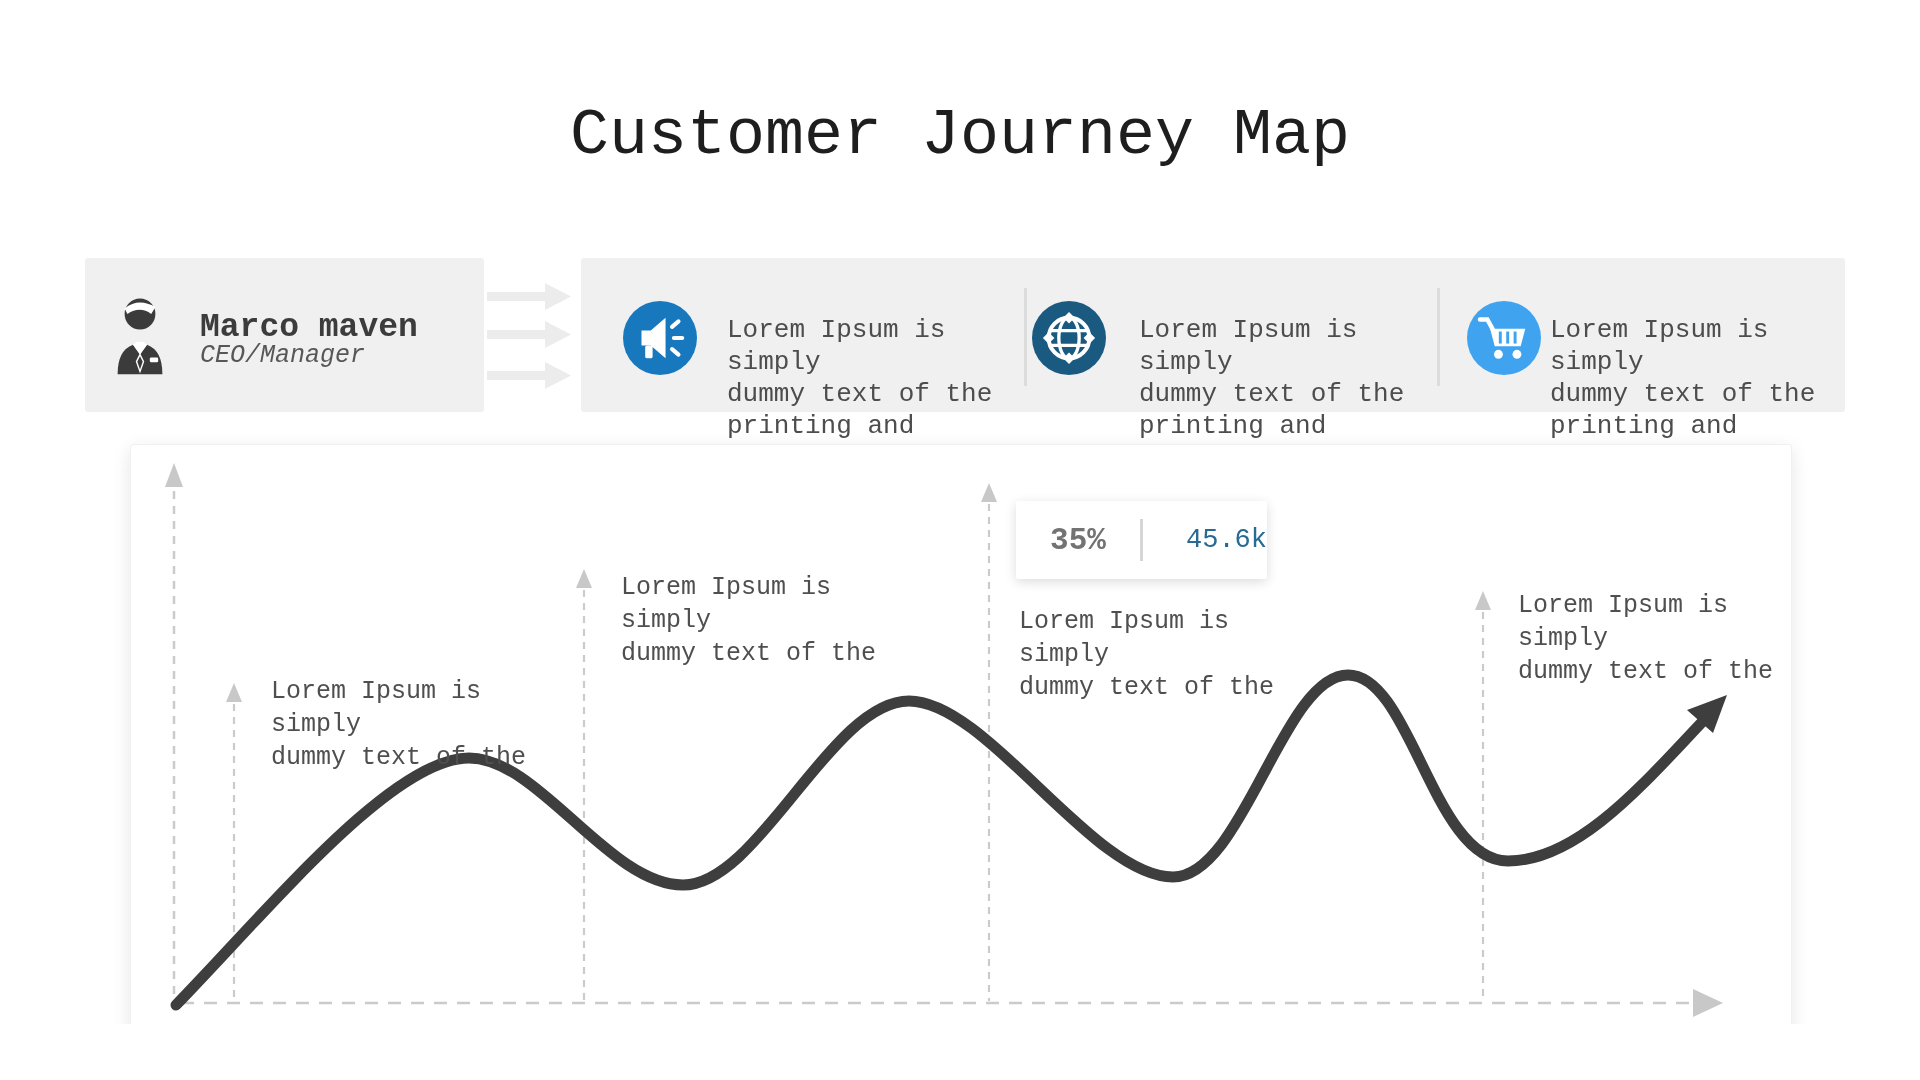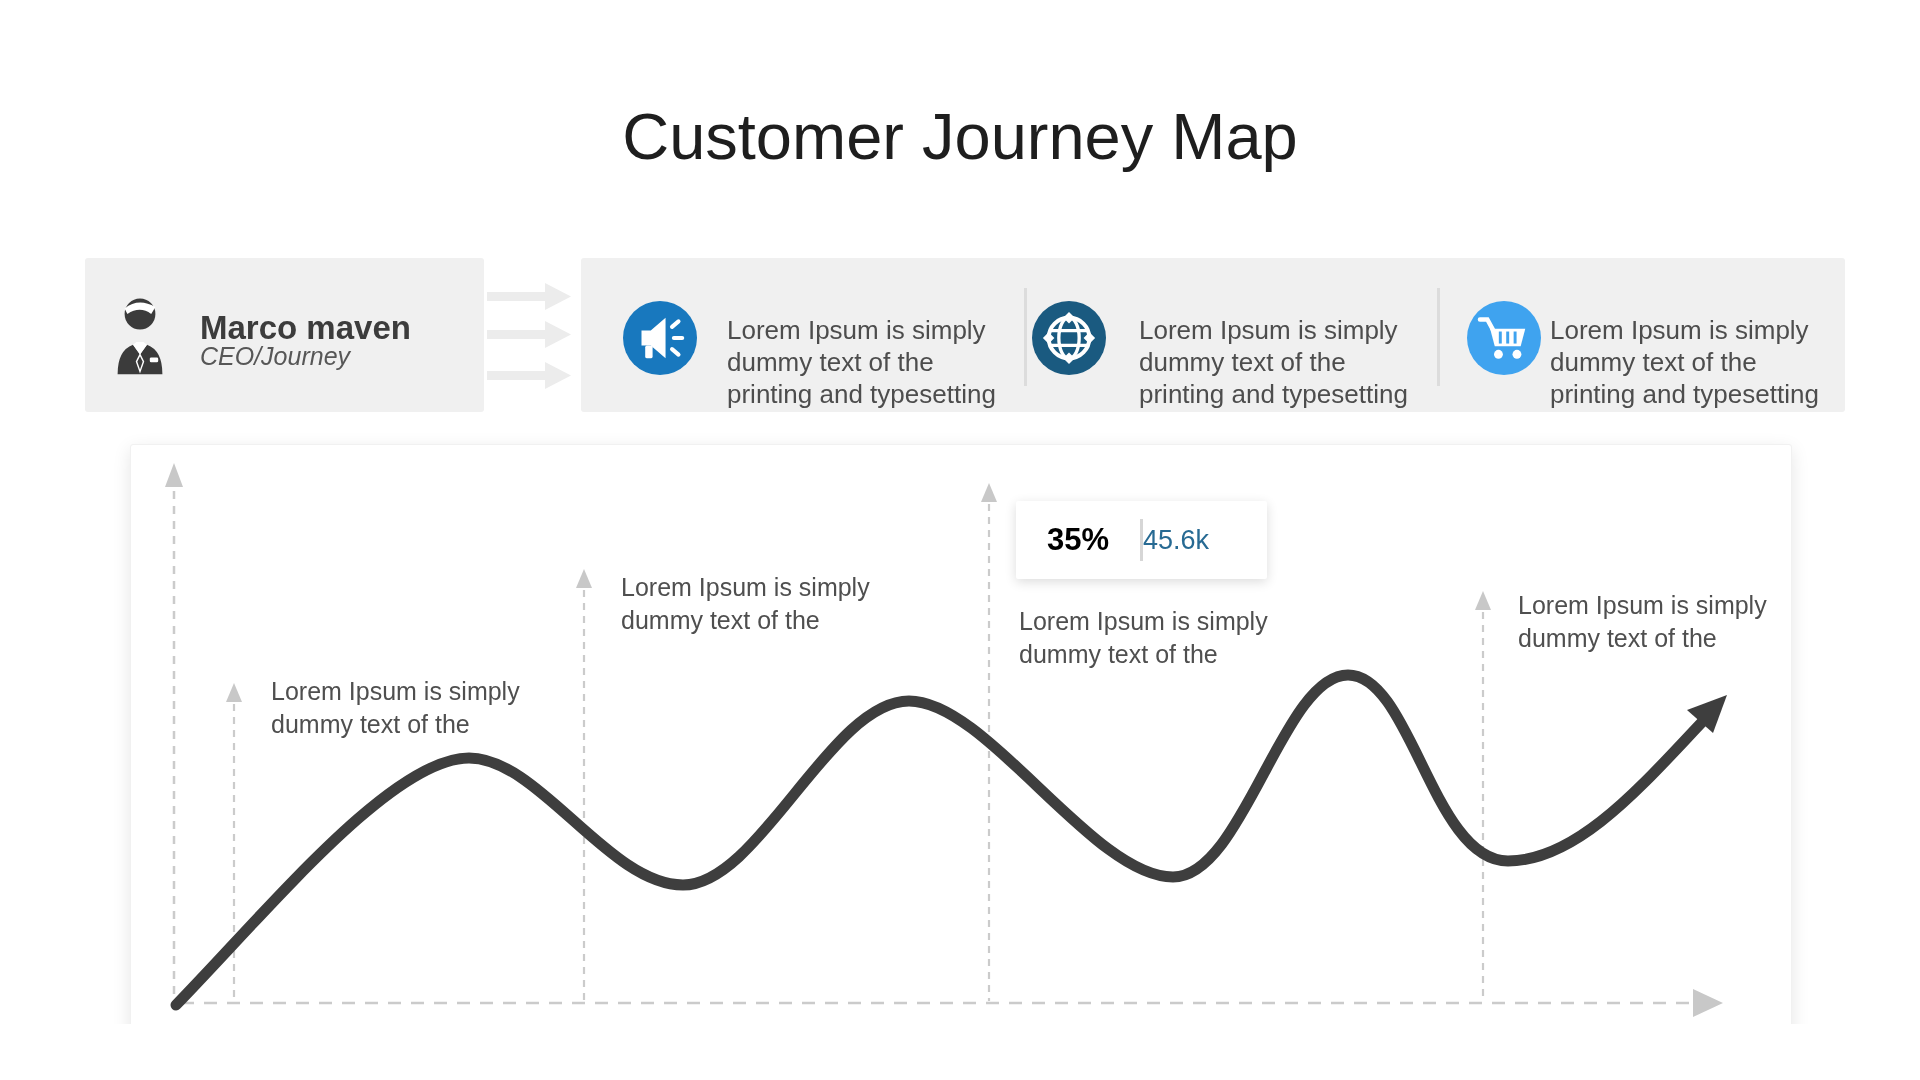--- a/index.html
+++ b/index.html
@@ -1,17 +1,17 @@
 <!DOCTYPE html>
 <html><head>
 <meta charset="utf-8">
 <style>
   html,body{margin:0;padding:0;background:#ffffff;}
   #canvas{position:relative;width:1920px;height:1024px;background:#ffffff;overflow:hidden;
-          font-family:Liberation Sans, sans-serif;}
+          font-family:Liberation Mono, monospace;}
 
   
   .slide-title{position:absolute;left:0;top:104px;width:1920px;text-align:center;
                font-size:65px;line-height:65px;font-weight:400;color:#1e1e1e;}
 
   
   .persona-card{position:absolute;left:85px;top:258px;width:399px;height:154px;
                 background:#f0f0f0;border-radius:3px;}
   .persona-icon{position:absolute;left:112px;top:295px;width:56px;height:80px;}
   .persona-name{position:absolute;left:200px;top:308px;font-size:33px;line-height:40px;
@@ -39,22 +39,22 @@
 
   .milestone-label{position:absolute;width:280px;font-size:25px;line-height:33px;color:#4f4f4f;}
   .milestone-label.L1{left:140px;top:230px;}
   .milestone-label.L2{left:490px;top:126px;}
   .milestone-label.L3{left:888px;top:160px;}
   .milestone-label.L4{left:1387px;top:144px;}
 
   .stat-box{position:absolute;left:885px;top:56px;width:251px;height:78px;background:#ffffff;
             border-radius:2px;box-shadow:0 3px 12px rgba(0,0,0,0.14);
             display:flex;align-items:center;}
-  .stat-percent{flex:1;text-align:center;font-size:31px;font-weight:700;color:#000000;}
-  .stat-value{flex:1;text-align:left;font-size:27px;font-weight:400;color:#276a93;}
+  .stat-percent{flex:1;text-align:center;font-size:31px;font-weight:700;color:#737373;}
+  .stat-value{flex:1;text-align:right;font-size:27px;font-weight:400;color:#276a93;}
   .stat-divider{width:3px;height:42px;background:#d6d6d6;}
 
   .dash-line{stroke:#cbcbcb;fill:none;}
   .arrowhead{fill:#c8c8c8;}
   .curve{stroke:#3e3e3e;stroke-width:11;fill:none;stroke-linecap:round;stroke-linejoin:round;}
   .curve-arrow{fill:#3e3e3e;}
   .flow-arrow-shape{fill:#ececec;}
 </style>
 </head>
 <body>
@@ -66,21 +66,21 @@
   <div class="persona-card"></div>
   <svg class="persona-icon" viewBox="0 0 40 56">
     <circle cx="20" cy="13" r="11" fill="#3b3b3b"></circle>
     <path d="M9 9 Q19 1 31 8 L28 13 Q20 7 11 13 Z" fill="#ffffff"></path>
     <path d="M4 56 Q4 39 15 35 L20 42 L25 35 Q36 39 36 56 Z" fill="#3b3b3b"></path>
     <path d="M15 35 L20 42 L25 35 L22.5 33 L17.5 33 Z" fill="#ffffff"></path>
     <path d="M20 42 L17.5 47 L20 54 L22.5 47 Z" fill="#3b3b3b" stroke="#ffffff" stroke-width="1"></path>
     <rect x="27" y="44" width="6" height="3.5" rx="1" fill="#ffffff"></rect>
   </svg>
   <div class="persona-name">Marco maven</div>
-  <div class="persona-role">CEO/Journey</div>
+  <div class="persona-role">CEO/Manager</div>
 
   <svg class="flow-arrow a1" viewBox="0 0 84 27">
     <rect class="flow-arrow-shape" x="0" y="9" width="58" height="9"></rect>
       <polygon class="flow-arrow-shape" points="58,0 84,13.5 58,27"></polygon>
   </svg>
   <svg class="flow-arrow a2" viewBox="0 0 84 27">
     <rect class="flow-arrow-shape" x="0" y="9" width="58" height="9"></rect>
       <polygon class="flow-arrow-shape" points="58,0 84,13.5 58,27"></polygon>
   </svg>
   <svg class="flow-arrow a3" viewBox="0 0 84 27">

